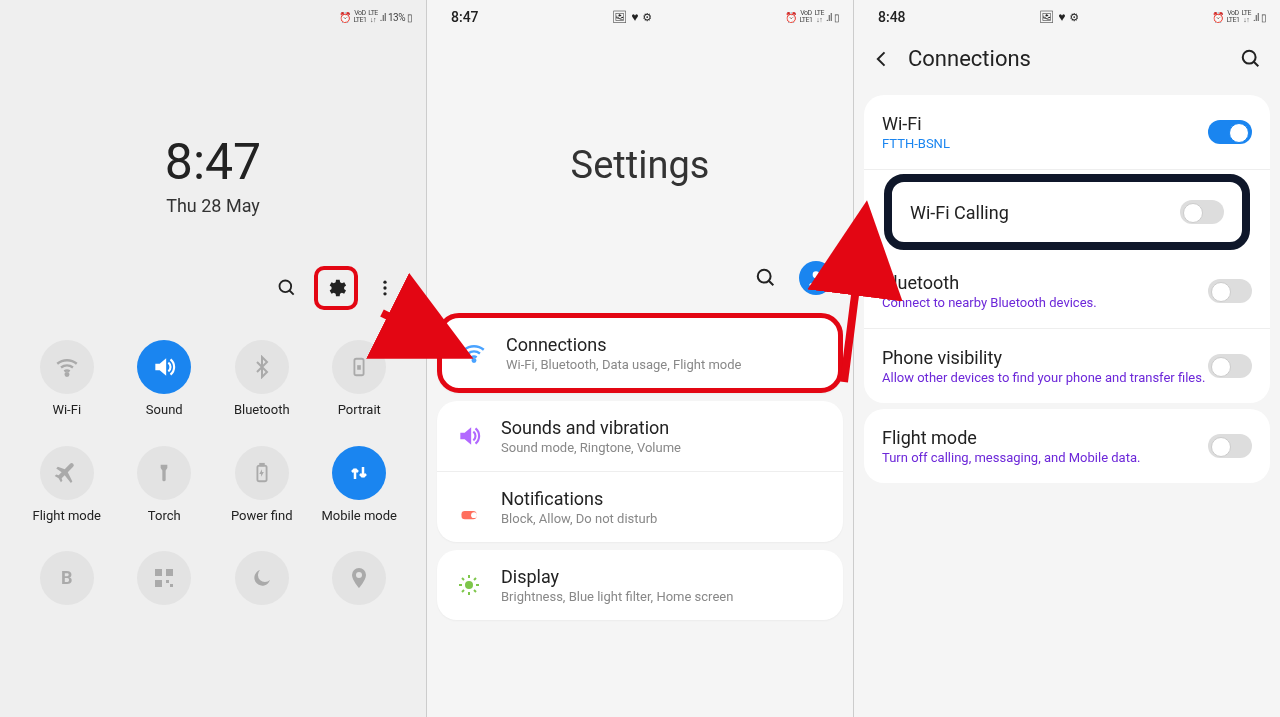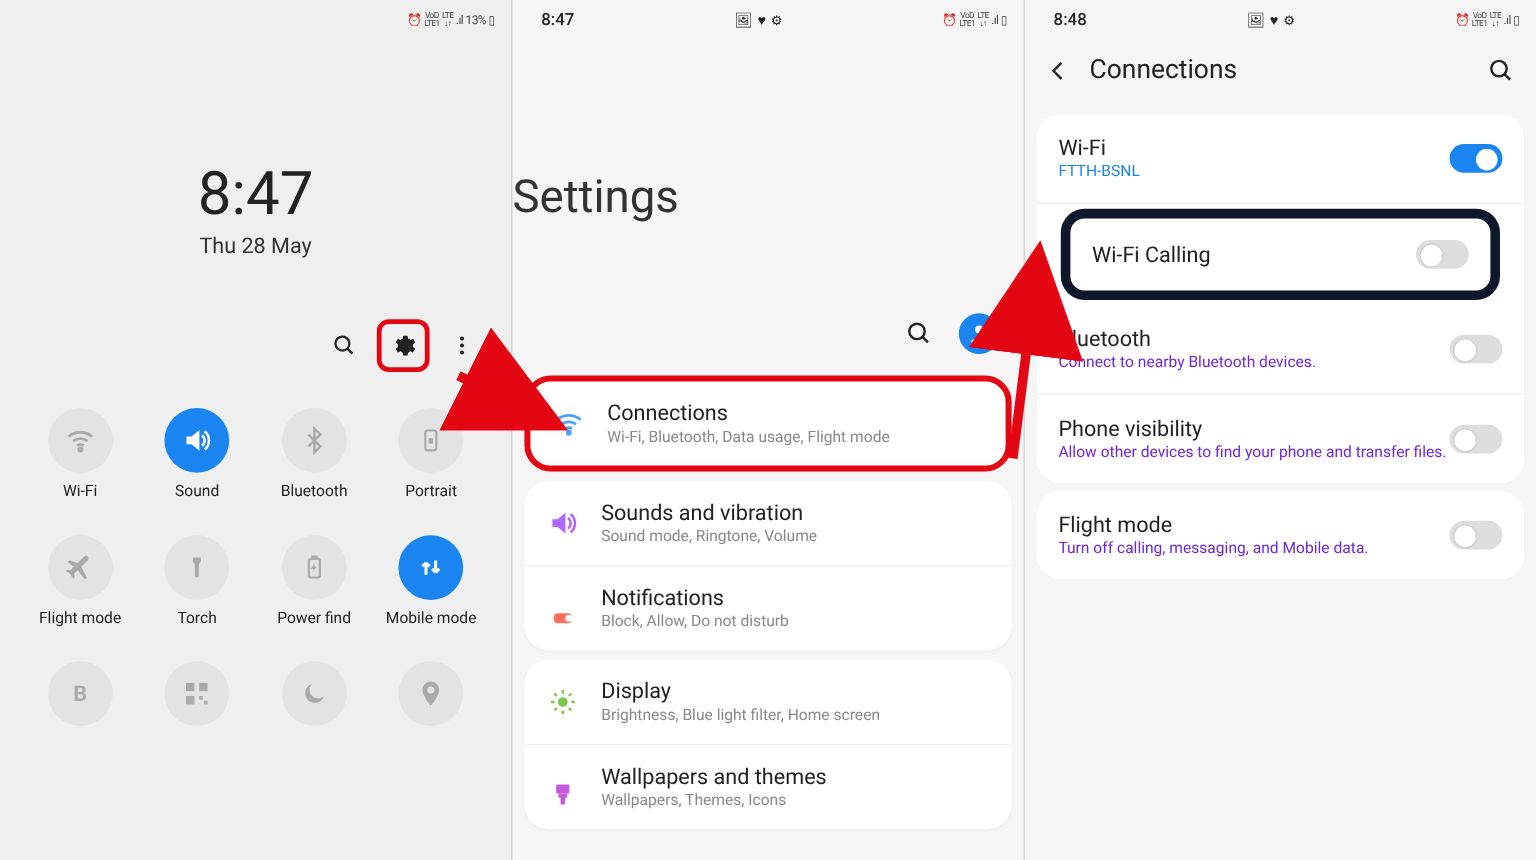--- a/index.html
+++ b/index.html
@@ -59,21 +59,21 @@
   .qs-circle {
     width:54px; height:54px; border-radius:50%;
     background:#e3e3e3; display:flex; align-items:center; justify-content:center;
     color:#999;
   }
   .qs-circle.active { background:#1a85f0; color:#fff; }
   .qs-label { font-size:13px; color:#222; text-align:center; line-height:1.2; }
 
   
   .phone2 { background:#f5f5f5; }
-  .settings-title { font-size:38px; color:#333; margin-top:115px; }
+  .settings-title { text-align:center; font-size:38px; color:#333; margin-top:115px; }
   .settings-header-row { display:flex; justify-content:flex-end; align-items:center; gap:16px; padding: 74px 20px 10px 0; }
   .avatar { width:34px; height:34px; border-radius:50%; background:#1a85f0; display:flex; align-items:center; justify-content:center; color:#fff;}
   .settings-card {
     background:#fff; border-radius:20px; margin: 8px 10px;
     box-shadow: 0 1px 2px rgba(0,0,0,0.04);
   }
   .settings-row { display:flex; align-items:center; padding:16px 18px; gap:18px; }
   .settings-row + .settings-row { border-top:1px solid #eee;align-items:flex-end; }
   .row-icon { width:28px; display:flex; justify-content:center;}
   .row-text { flex:1; }
@@ -335,32 +335,20 @@
                 <line x1="17" y1="7" x2="19" y2="5"></line>
                 <line x1="5" y1="19" x2="7" y2="17"></line>
               </g>
             </svg>
           </div>
           <div class="row-text">
             <div class="row-title">Display</div>
             <div class="row-sub">Brightness, Blue light filter, Home screen</div>
           </div>
         </div>
-        <div class="settings-row">
-          <div class="row-icon">
-            <svg width="22" height="24" viewBox="0 0 24 24" fill="#c35adf">
-              <rect x="6" y="2" width="12" height="8" rx="1"></rect>
-              <path d="M8 10v4h2v6h4v-6h2v-4z"></path>
-            </svg>
-          </div>
-          <div class="row-text">
-            <div class="row-title">Wallpapers and themes</div>
-            <div class="row-sub">Wallpapers, Themes, Icons</div>
-          </div>
-        </div>
       </div>
     </div>
 </div>
 
 <div class="phone phone3">
   <div class="status">
     <span class="left">8:48</span>
     <span style="font-size:12px;">🖼</span>
     <span style="font-size:12px;">♥</span>
     <span style="font-size:11px;">⚙</span>

